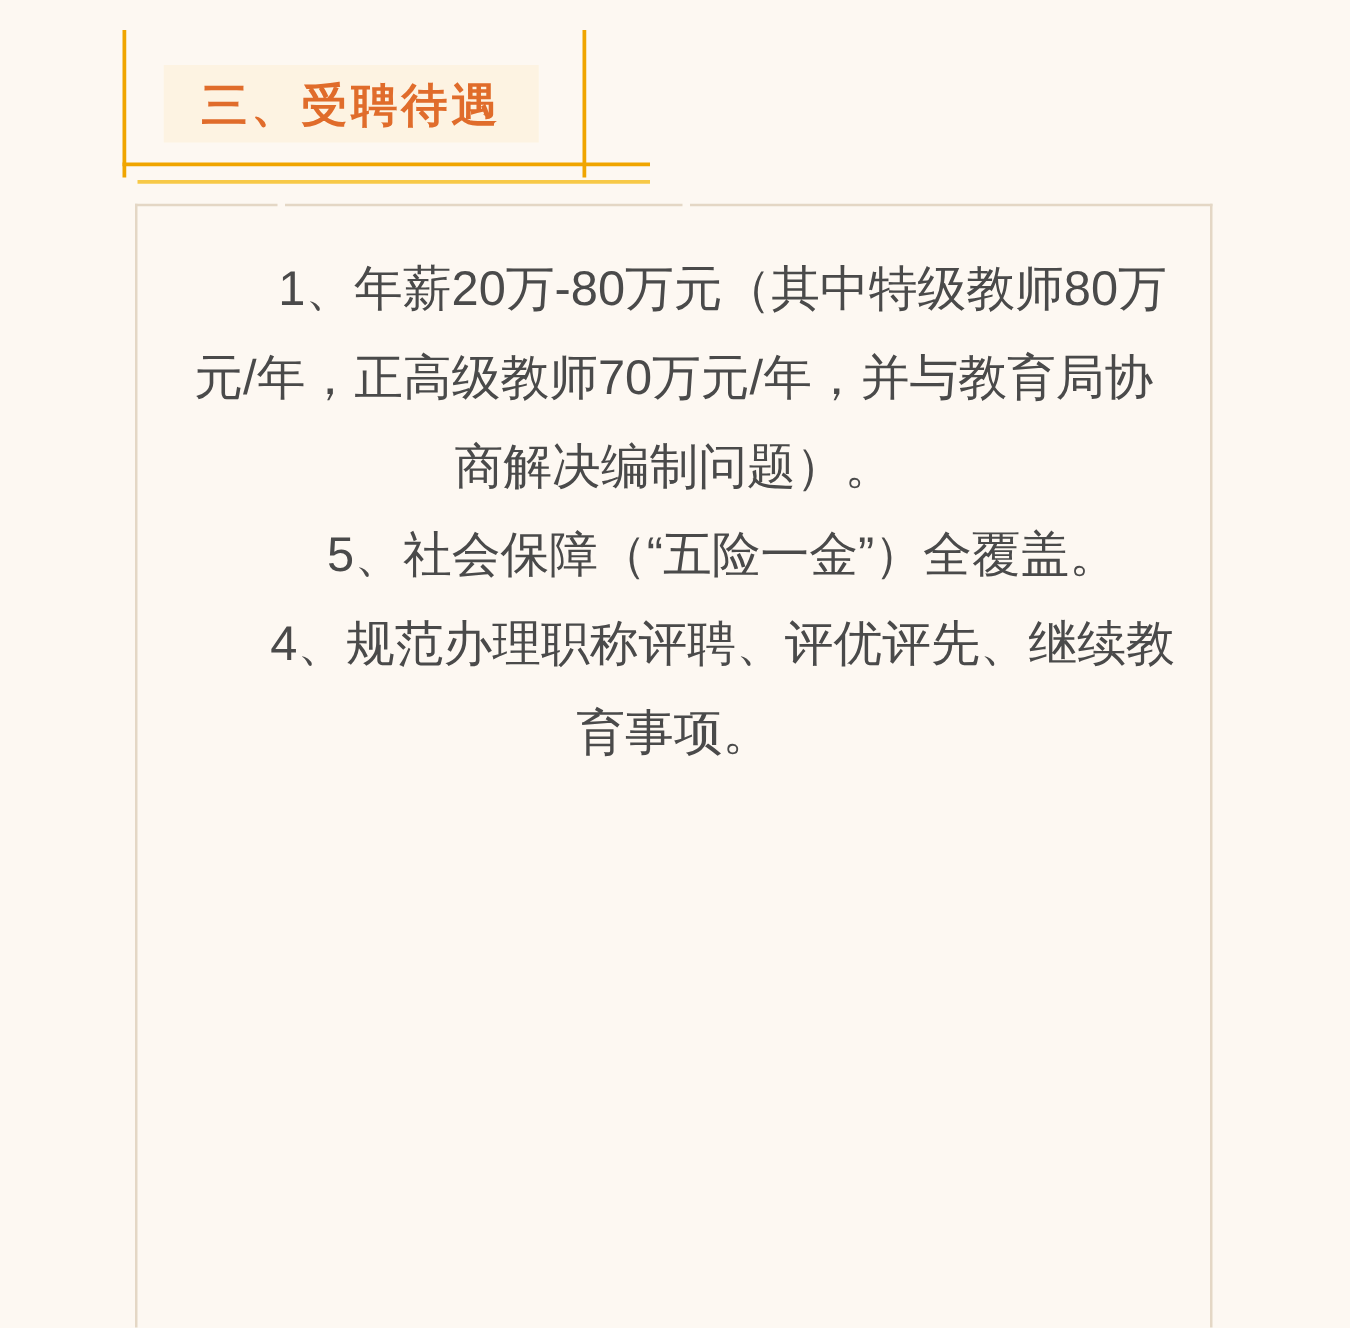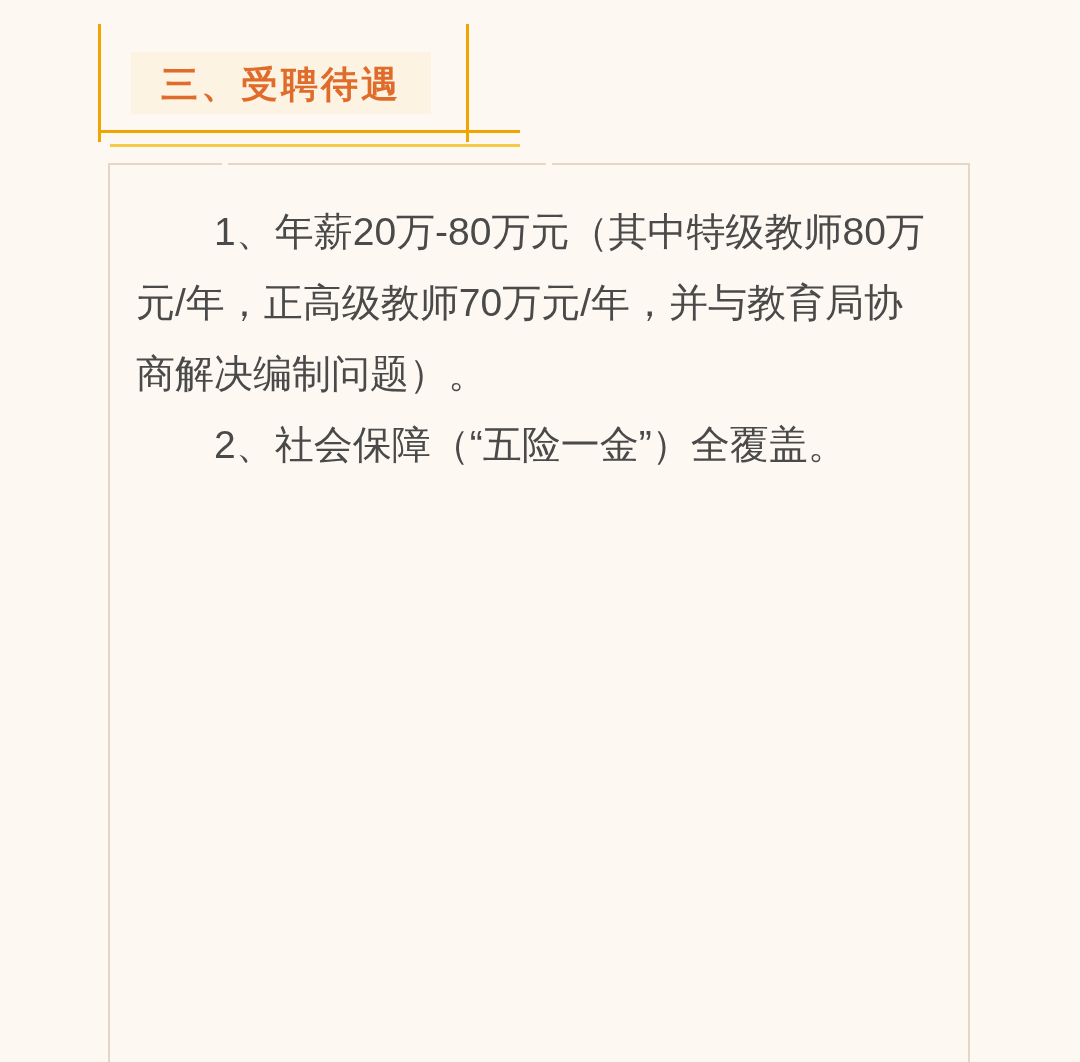--- a/index.html
+++ b/index.html
@@ -113,34 +113,36 @@
     width: 806px;
   }
   .para {
     font-size: 39px;
     line-height: 71px;
     color: #4a4a4a;
     text-indent: 78px;
     margin: 0;
     letter-spacing: 0px;
     font-family: "Liberation Sans", "DejaVu Sans", sans-serif;
+    text-align: center;
   }
 </style>
 </head>
 <body>
 
 <div class="heading-zone">
   <div class="deco-v1"></div>
   <div class="deco-v2"></div>
   <div class="deco-h1"></div>
   <div class="deco-h2"></div>
   <div class="heading-box"></div>
   <div class="heading-text">三、受聘待遇</div>
 </div>
 
 <div class="panel"></div>
 <div class="panel-top-gap"></div>
 <div class="panel-top-line"></div>
 
 <div class="content">
   <p class="para">1、年薪20万-80万元（其中特级教师80万元/年，正高级教师70万元/年，并与教育局协商解决编制问题）。</p>
-  <p class="para">2、社会保障（“五险一金”）全覆盖。</p>
+  <p class="para">5、社会保障（“五险一金”）全覆盖。</p>
+  <p class="para">4、规范办理职称评聘、评优评先、继续教育事项。</p>
 </div>
 
 </body></html>

